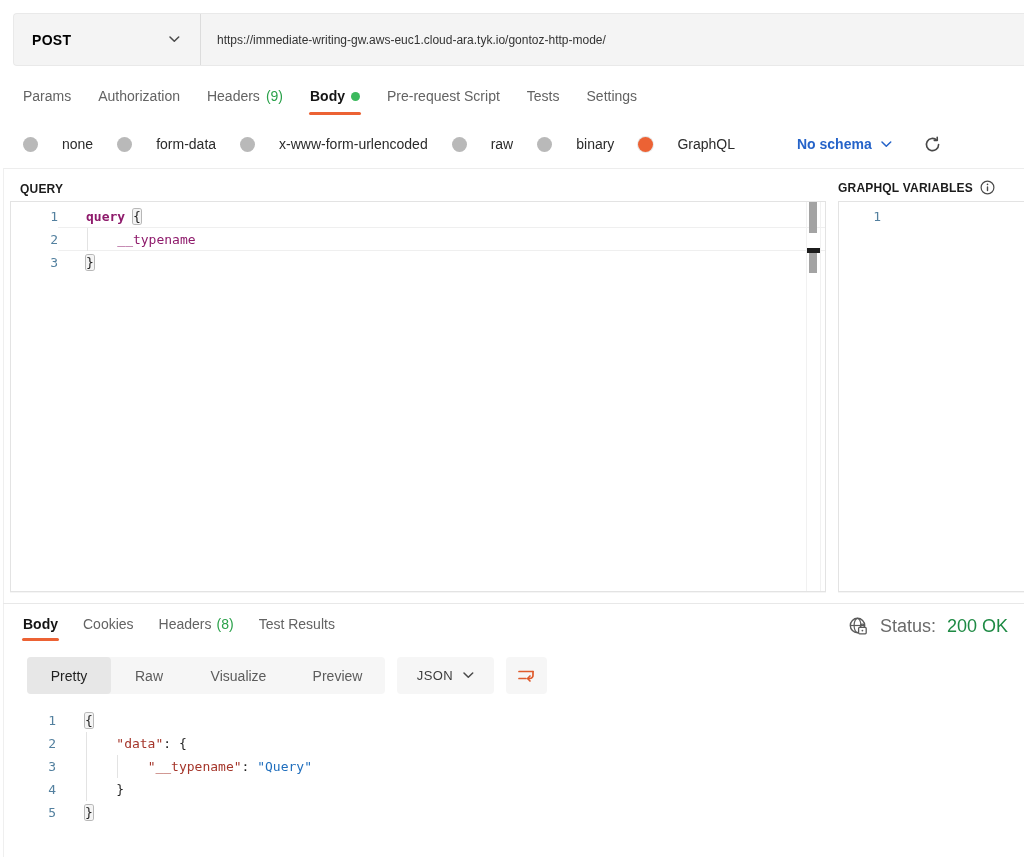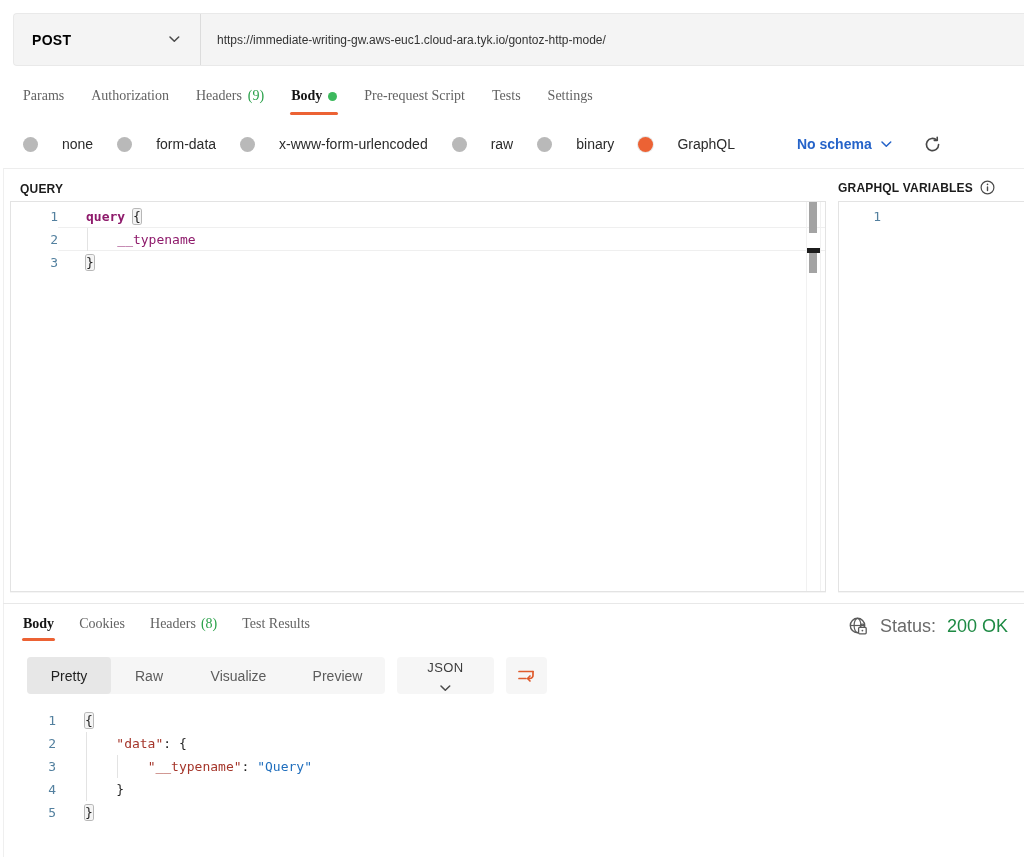--- a/index.html
+++ b/index.html
@@ -11,21 +11,21 @@
            border:1px solid #e9e9e9;border-right:none;border-radius:4px 0 0 4px;
            display:flex;align-items:center;box-sizing:border-box;}
   .method{width:148px;flex:none;display:flex;align-items:center;justify-content:space-between;
           padding:0 20px 0 18px;cursor:pointer;}
   .method-label{font-weight:700;font-size:14px;color:#000000;letter-spacing:.3px;}
   .vdiv{width:1px;align-self:stretch;background:#dcdcdc;}
   .url-text{padding-left:16px;font-size:12px;color:#333;white-space:nowrap;}
 
   
   .req-tabs{position:absolute;left:23px;top:88px;display:flex;gap:27px;font-size:14px;color:#636363;}
-  .tab{position:relative;display:flex;align-items:center;gap:6px;padding-bottom:11px;cursor:pointer;font-family:Liberation Serif, serif;}
+  .tab{position:relative;display:flex;align-items:center;gap:6px;padding-bottom:11px;cursor:pointer;}
   .tab.active{color:#141414;font-weight:600;}
   .tab.active::after{content:"";position:absolute;left:-1px;right:-1px;bottom:0;height:3px;
                      background:var(--orange,#ec6234);border-radius:2px;}
   .count{color:var(--green-count,#2aa14a);}
   .green-dot{width:9px;height:9px;border-radius:50%;background:var(--green-dot,#3cb95d);}
 
   
   .radio-row{position:absolute;left:23px;top:131px;display:flex;align-items:center;gap:24px;
              font-size:14px;color:#2b2b2b;height:26px;}
   .radio{display:flex;align-items:center;gap:24px;cursor:pointer;}
@@ -82,21 +82,21 @@
                font-size:18px;color:#6b6b6b;}
   .status-val{color:var(--green-status,#1e8a44);}
 
   
   .controls{position:absolute;left:27px;top:657px;display:flex;gap:12px;height:37px;}
   .segs{display:flex;background:#f6f6f6;border-radius:4px;font-size:14px;color:#5c5c5c;}
   .seg{display:flex;align-items:center;justify-content:center;cursor:pointer;}
   .seg.active{background:#e7e7e7;color:#1f1f1f;border-radius:4px;font-weight:400;}
   .seg-pretty{width:84px;} .seg-raw{width:76px;} .seg-preview{width:95px;} .seg-visualize{width:103px;}
   .json-select{width:97px;background:#f6f6f6;border-radius:4px;display:flex;align-items:center;
-               justify-content:center;gap:10px;font-size:13px;color:#3c3c3c;letter-spacing:.4px;cursor:pointer;flex-direction:column;}
+               justify-content:center;gap:10px;font-size:13px;color:#3c3c3c;letter-spacing:.4px;cursor:pointer;}
   .wrap-btn{width:41px;background:#f6f6f6;border-radius:4px;display:flex;align-items:center;
             justify-content:center;cursor:pointer;}
 
   .resp-code{position:absolute;left:0;top:709px;}
   .resp-code .code-lines{padding-top:0;}
 </style>
 </head>
 <body>
 
 <div class="screen">

